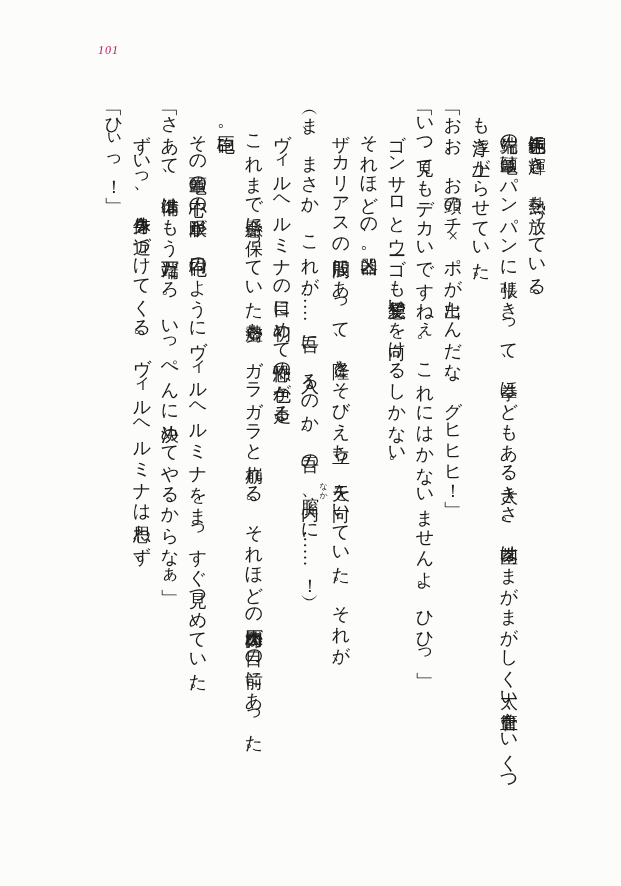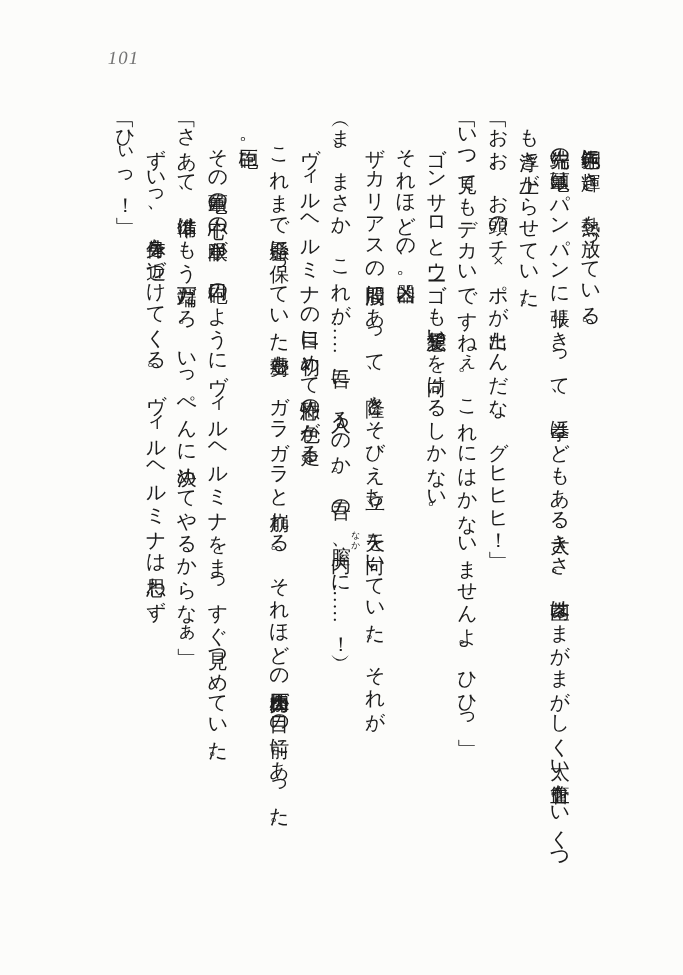--- a/index.html
+++ b/index.html
@@ -15,24 +15,24 @@
     width: 621px;
     height: 886px;
     background: #fcfcfa;
     font-family: "Liberation Serif", "DejaVu Serif", serif;
     color: #1c1c1c;
   }
   .page-number {
     position: absolute;
     top: 43px;
     left: 98px;
-    font-size: 17px;
+    font-size: 12px;
     font-style: italic;
     letter-spacing: 1px;
-    color: #737373;
+    color: #be185d;
   }
   .text-block {
     position: absolute;
     top: 104px;
     right: 70px;
     height: 694px;
     writing-mode: vertical-rl;
     text-orientation: mixed;
     font-size: 18px;
     line-height: 28px;

